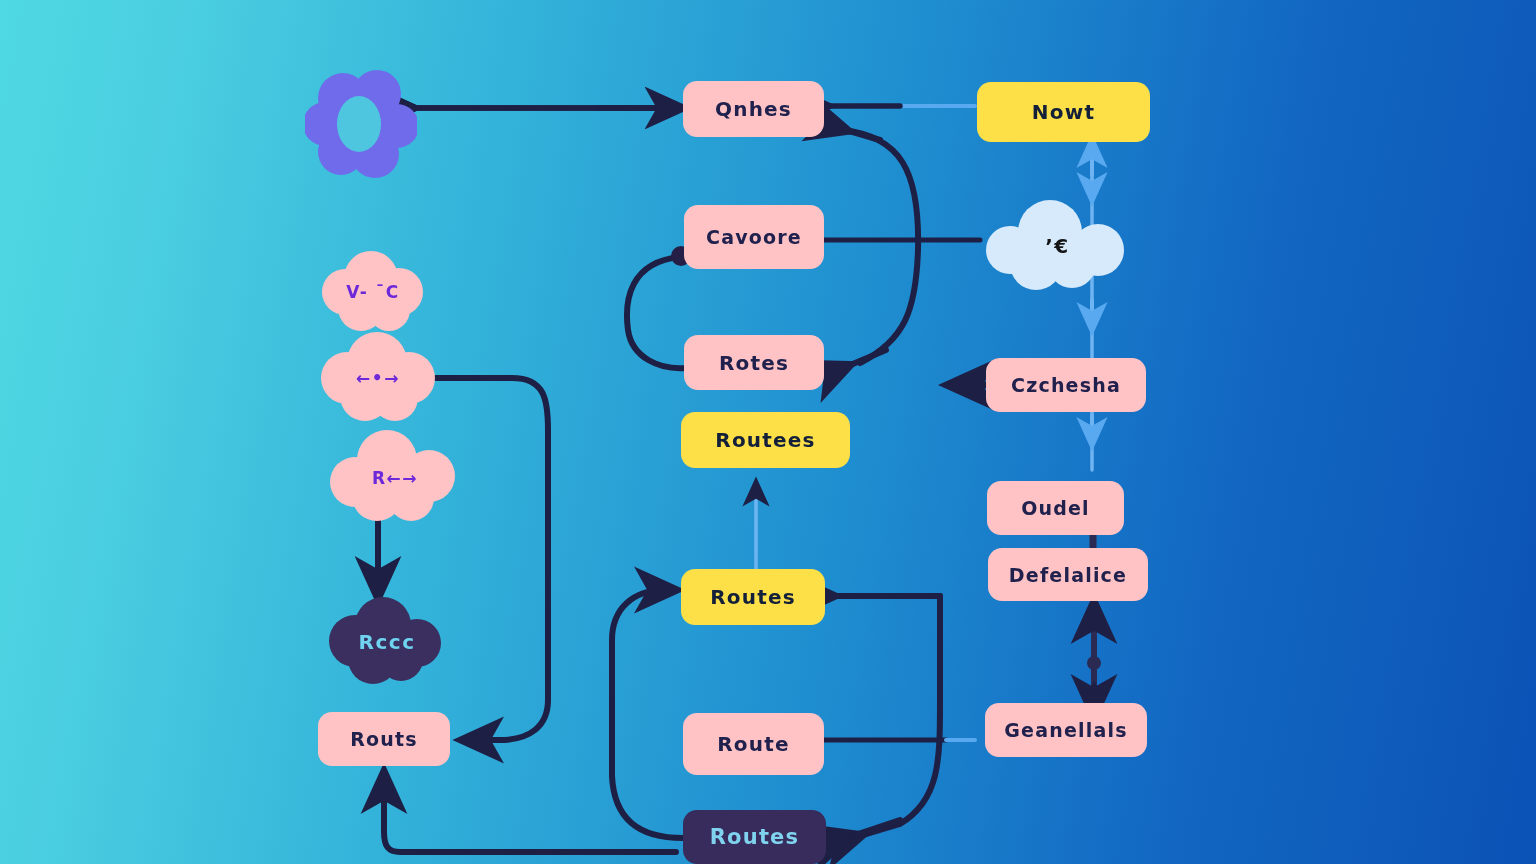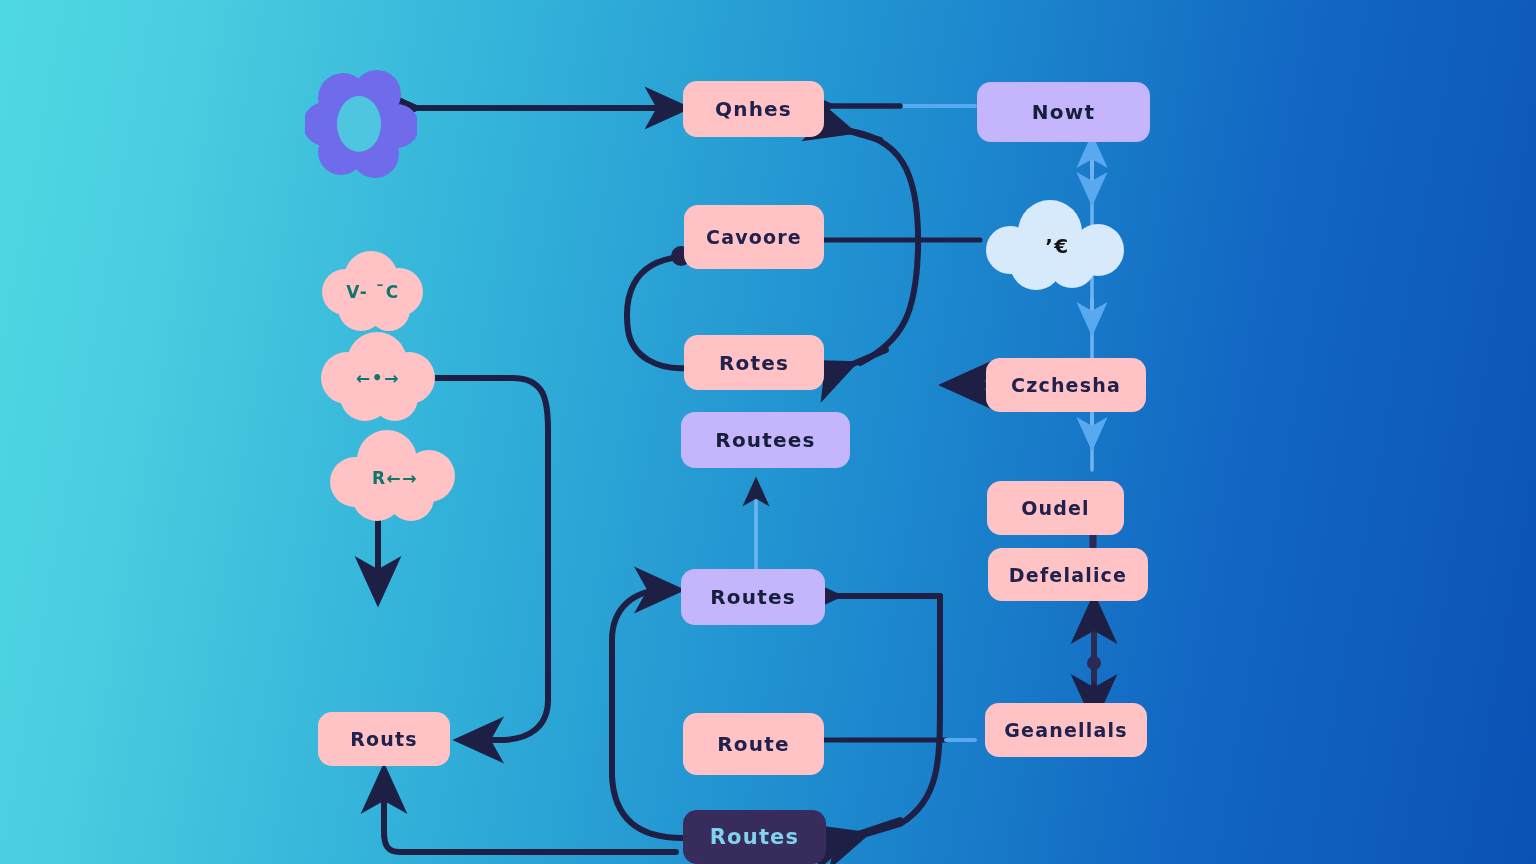--- a/index.html
+++ b/index.html
@@ -33,23 +33,23 @@
     box-sizing: border-box;
     border-radius: 14px;
     text-align: center;
     letter-spacing: 1.2px;
   }
   .node .lbl {
     display: block;
     white-space: nowrap;
   }
   .pink      { background: #ffc3c5; color: #20214d; }
-  .lightblue { background: #c4b5fd; color: #14203a; }
+  .lightblue { background: #fde047; color: #14203a; }
   .darknav   { background: #372c5b; color: #7fd3ef; }
-  .cloud-pink   { background: transparent; color: #0f766e; }
+  .cloud-pink   { background: transparent; color: #6d28d9; }
   .cloud-dark   { background: transparent; color: #6fd2ef; }
   .cloud-white  { background: transparent; color: #141414; }
 
   .cloudwrap {
     position: absolute;
   }
   .cloudwrap svg { display: block; }
   .cloudwrap .cloudlabel {
     position: absolute;
     left: 0; right: 0;
@@ -186,20 +186,32 @@
         <circle cx="30" cy="52" r="25"></circle>
         <circle cx="62" cy="30" r="30"></circle>
         <circle cx="104" cy="46" r="26"></circle>
         <circle cx="52" cy="66" r="25"></circle>
         <circle cx="86" cy="68" r="23"></circle>
       </g>
     </svg>
     <span class="cloudlabel cloud-pink" style="font-size:17px; font-weight:700;">R←→</span>
   </div>
 
+  <div class="cloudwrap" style="left:325px; top:595px; width:124px; height:94px;">
+    <svg width="124" height="94" viewBox="0 0 124 94">
+      <g fill="#3a2f5e">
+        <circle cx="30" cy="46" r="26"></circle>
+        <circle cx="58" cy="30" r="28"></circle>
+        <circle cx="92" cy="48" r="24"></circle>
+        <circle cx="48" cy="64" r="25"></circle>
+        <circle cx="76" cy="64" r="22"></circle>
+      </g>
+    </svg>
+    <span class="cloudlabel cloud-dark" style="font-size:20px; font-weight:700;">Rccc</span>
+  </div>
 
   <div class="node pink" style="left:683px; top:81px; width:141px; height:56px; font-size:20px; font-weight:700;">
     <span class="lbl">Qnhes</span>
   </div>
 
   <div class="node pink" style="left:318px; top:712px; width:132px; height:54px; font-size:19px; font-weight:700;">
     <span class="lbl">Routs</span>
   </div>
 
   <div class="node pink" style="left:684px; top:205px; width:140px; height:64px; font-size:19px; font-weight:700;">

